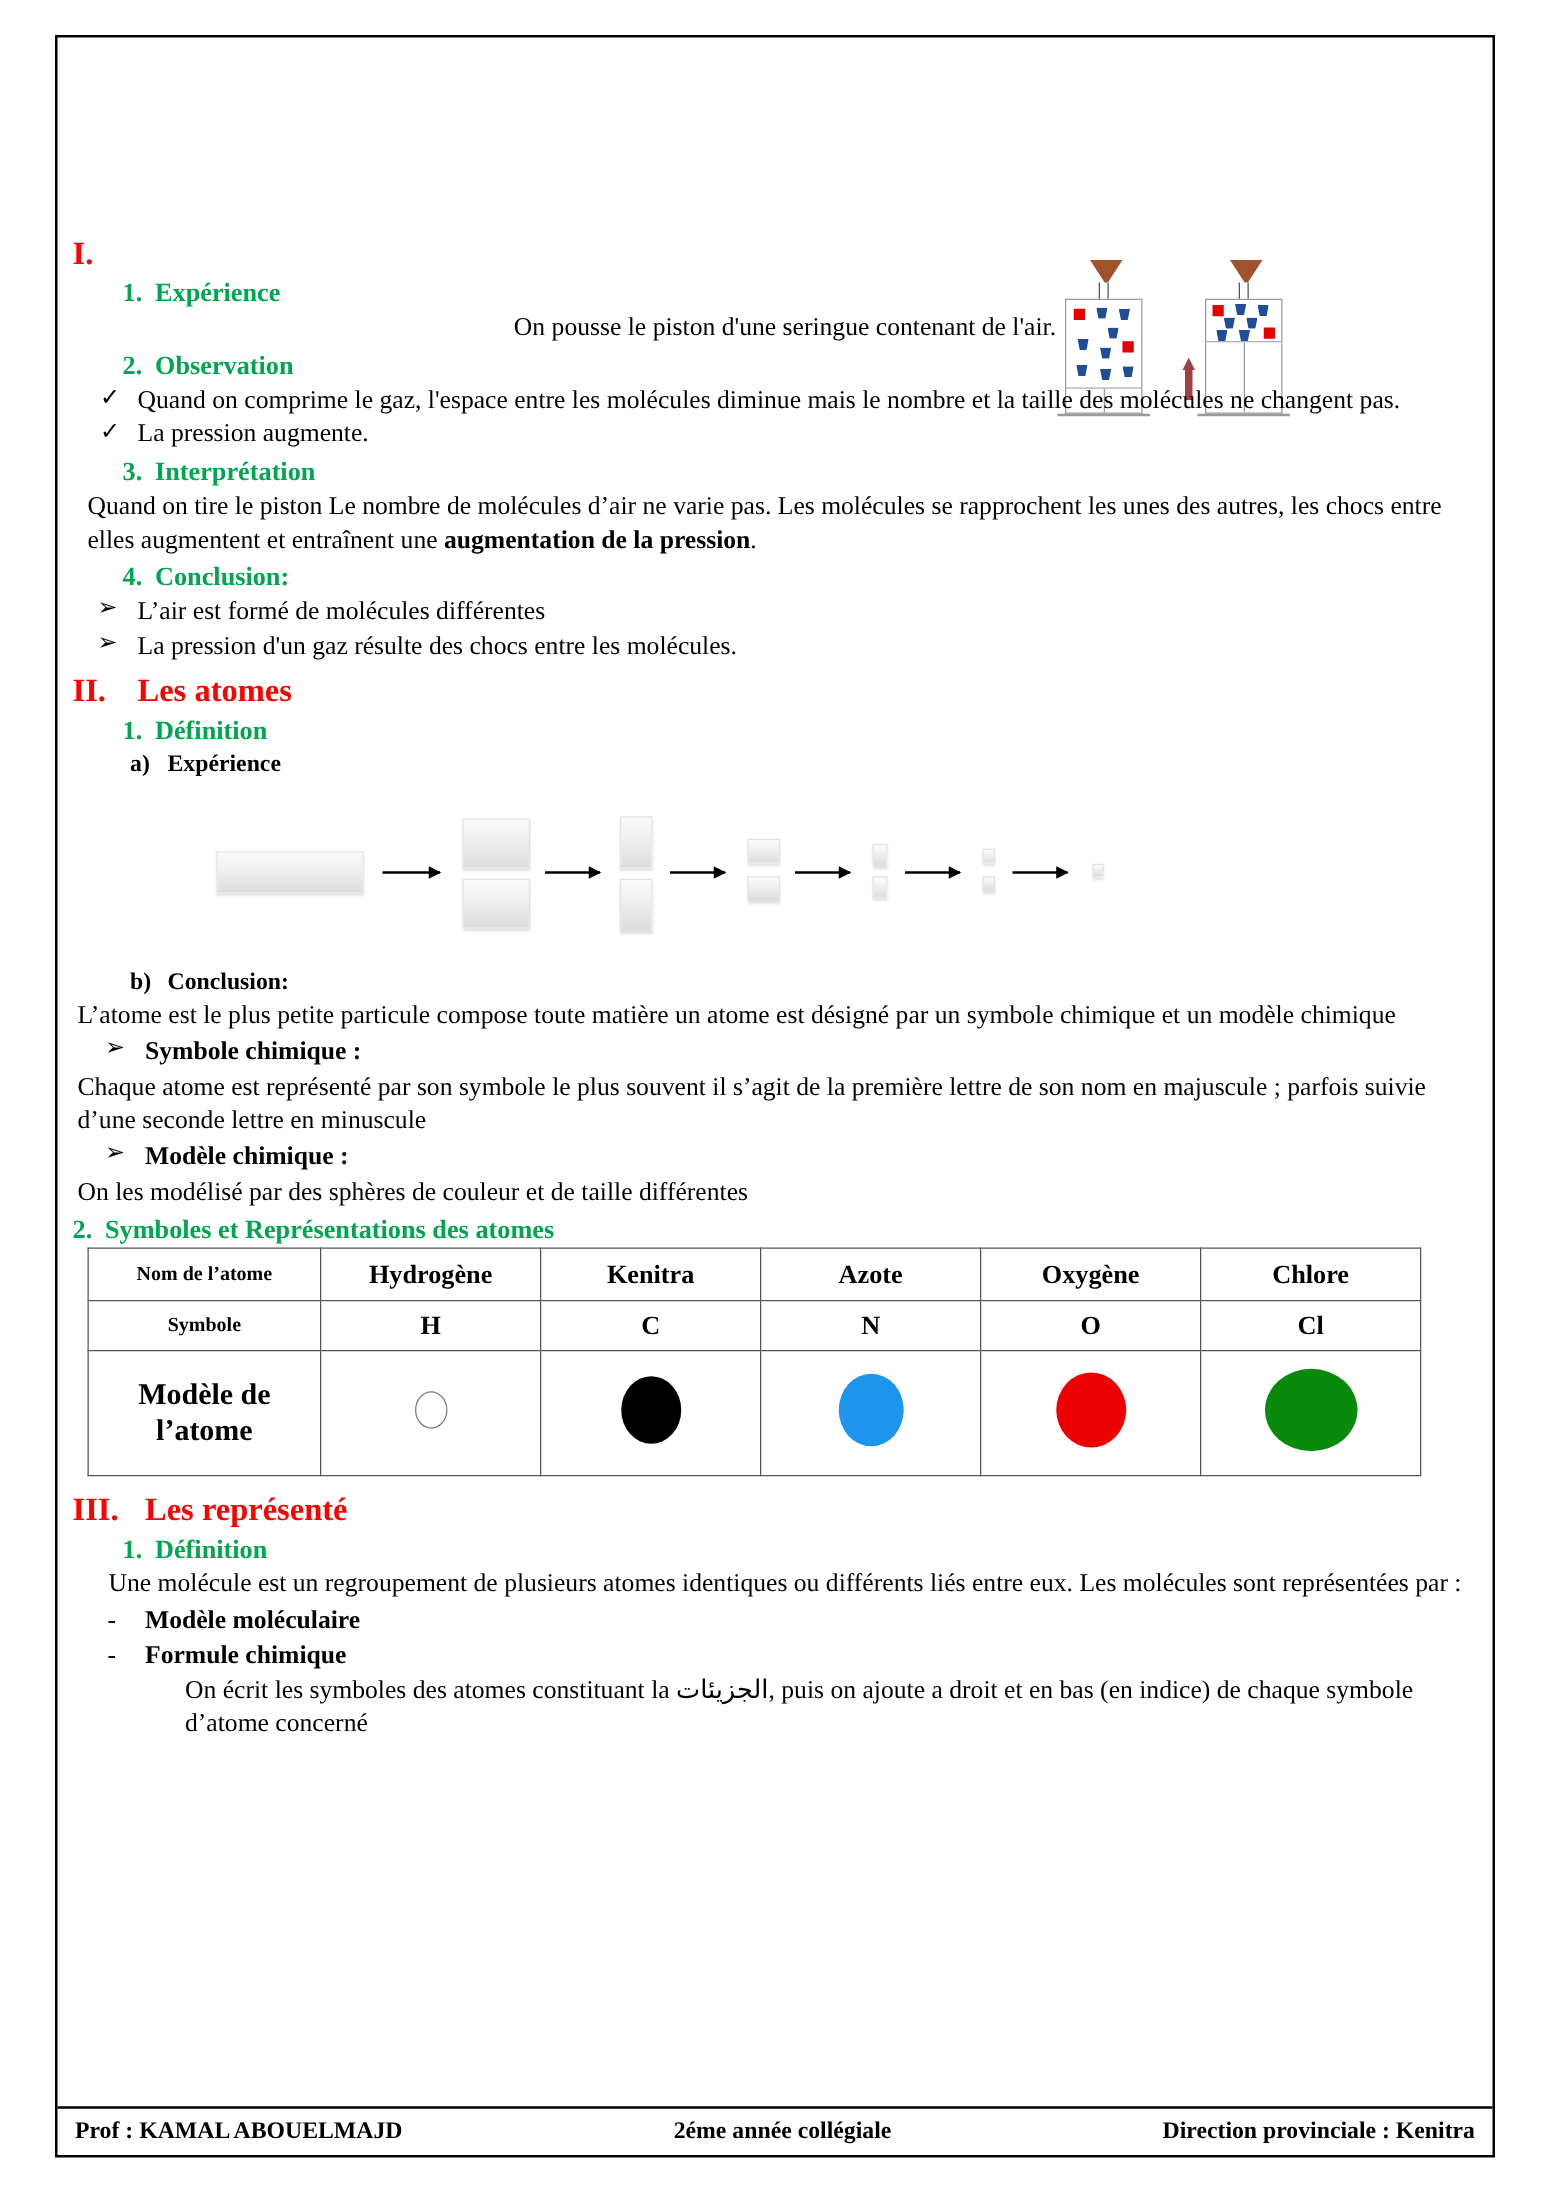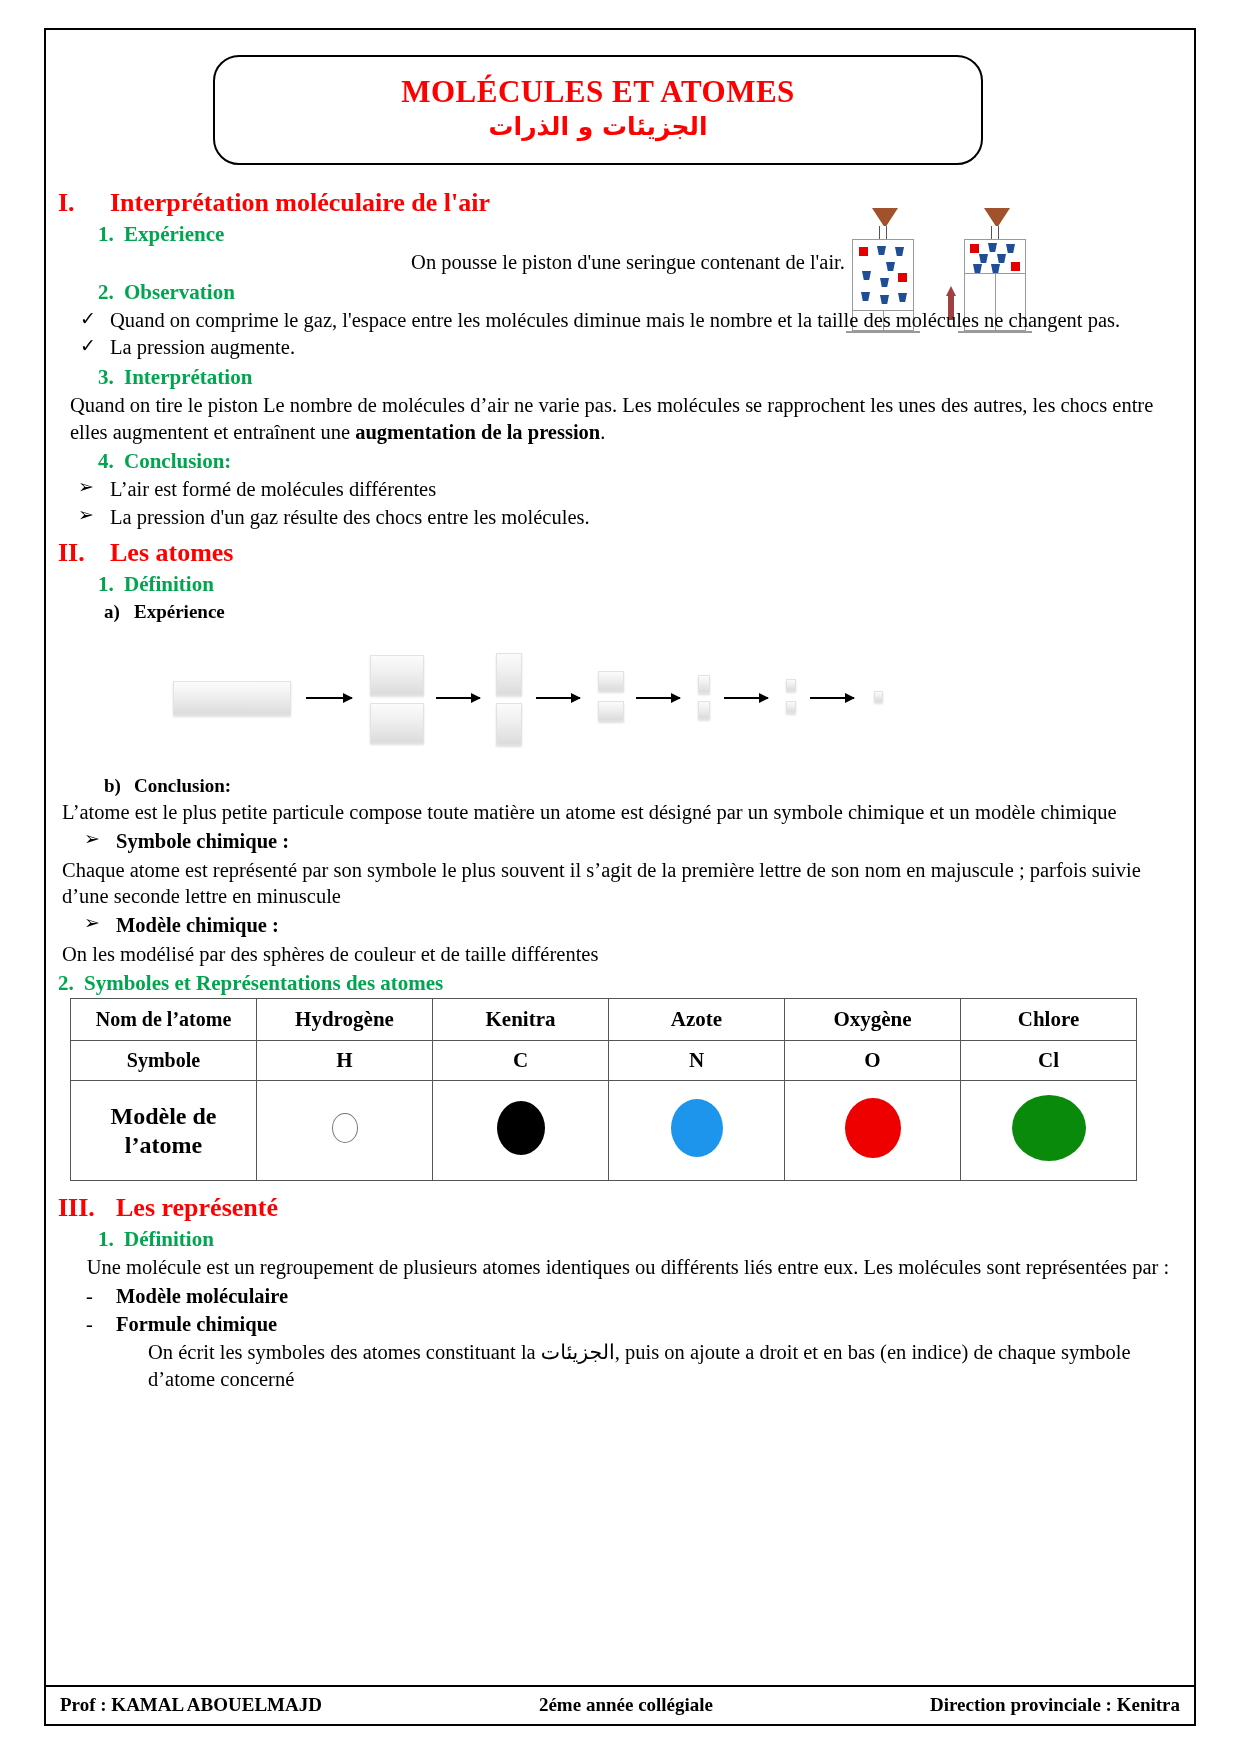--- a/index.html
+++ b/index.html
@@ -273,21 +273,21 @@
   table.atoms td {
     border: 1.5px solid #555;
     text-align: center;
     vertical-align: middle;
     font-size: 21px;
     font-weight: bold;
   }
   table.atoms tr.r-name td { height: 42px; }
   table.atoms tr.r-sym td { height: 40px; }
   table.atoms tr.r-model td { height: 100px; }
-  table.atoms td.label-cell { font-size: 20px; }
+  table.atoms td.label-cell { font-size: 16px; }
   table.atoms td.model-label { font-size: 24px; line-height: 1.2; }
   col.c0 { width: 186px; }
   col.cx { width: 176px; }
 
   .sphere {
     display: inline-block;
     border-radius: 50%;
   }
   .sphere.h { width: 26px; height: 30px; background: #fff; border: 1.6px solid #7a7a7a; }
   .sphere.c { width: 48px; height: 54px; background: #000; }
@@ -308,24 +308,20 @@
     font-size: 19px;
     font-weight: bold;
   }
 </style>
 </head>
 <body>
 
 <div class="page">
 <div class="inner">
 
-  <div class="title-box">
-    <div class="title-main">Molécules et Atomes</div>
-    <div class="title-ar">الجزيئات و الذرات</div>
-  </div>
 
   <div class="syringes">
 
     <div class="syr" style="left:0px;">
       <div class="syr-cap"></div>
       <div class="syr-neck"></div>
       <div class="syr-barrel" style="top:31px;height:72px;">
         <span class="mol red" style="left:6px;  top:7px;"></span>
         <span class="mol blue" style="left:24px; top:6px;"></span>
         <span class="mol blue" style="left:42px; top:7px;"></span>
@@ -361,21 +357,20 @@
     <div class="up-arrow">
       <div class="head"></div>
           <div class="shaft"></div>
     </div>
   </div>
 
   <div class="content">
 
     <h1 class="sec">
       <span class="num">I.</span>
-      <span>Interprétation moléculaire de l'air</span>
     </h1>
 
     <h2 class="sub">
       <span class="num">1.</span>
       <span>Expérience</span>
     </h2>
     <p class="body indent">On pousse le piston d'une seringue  contenant de l'air.</p>
 
     <h2 class="sub">
       <span class="num">2.</span>

